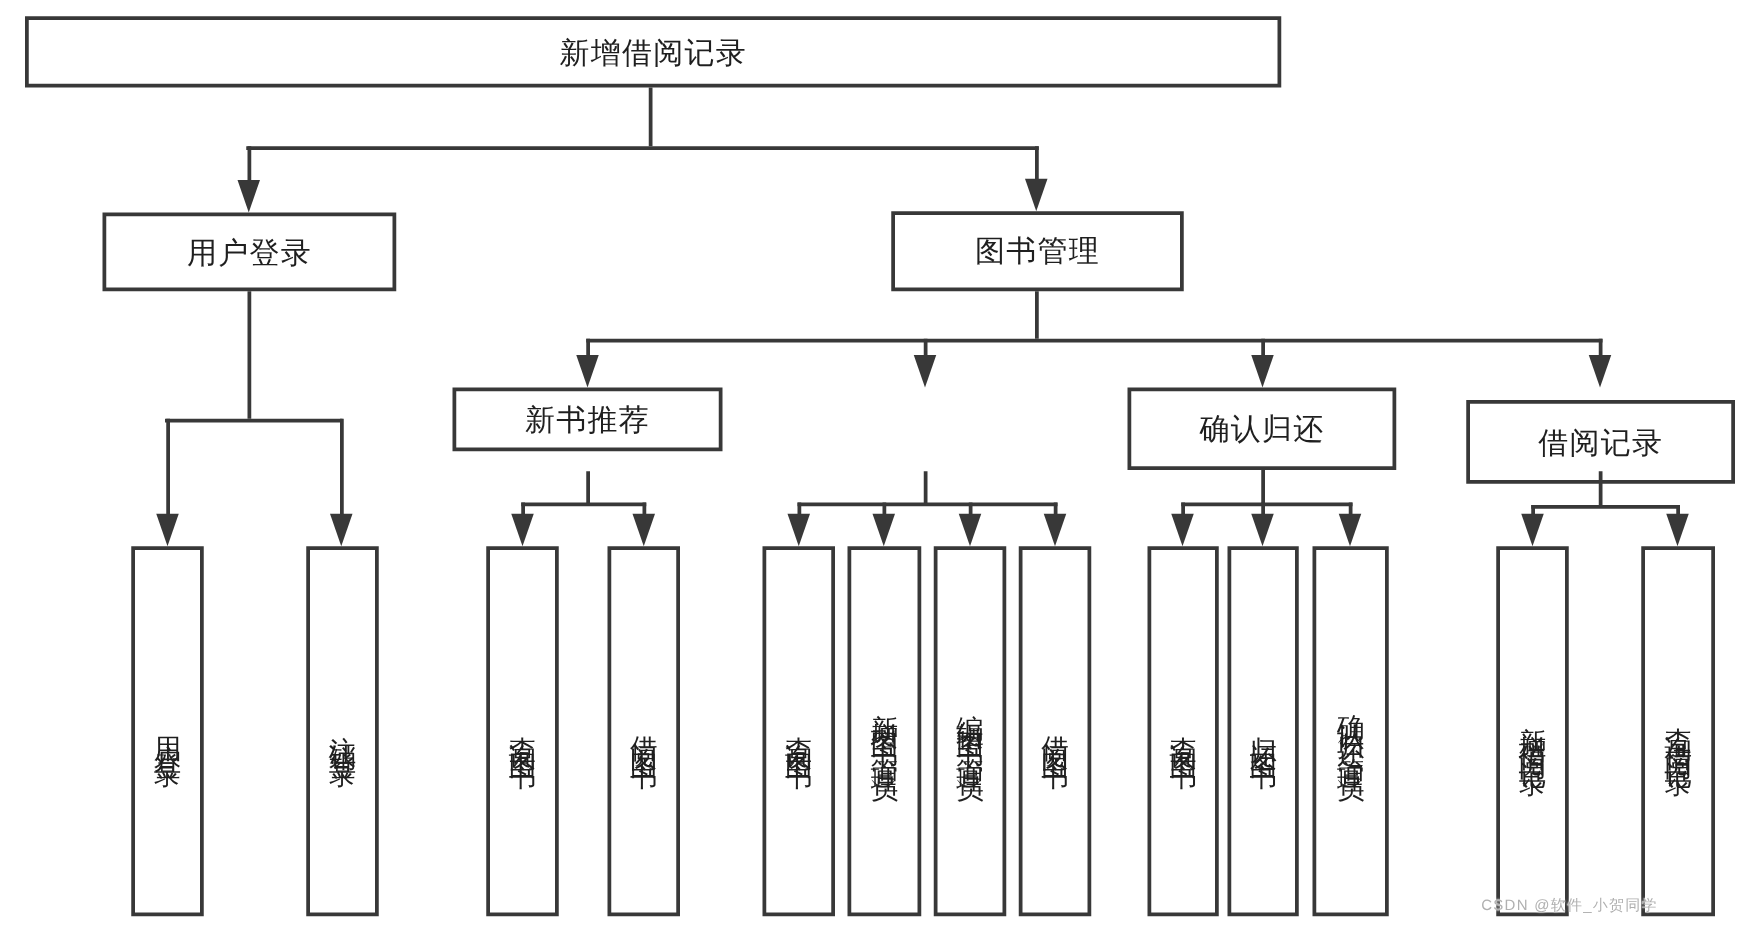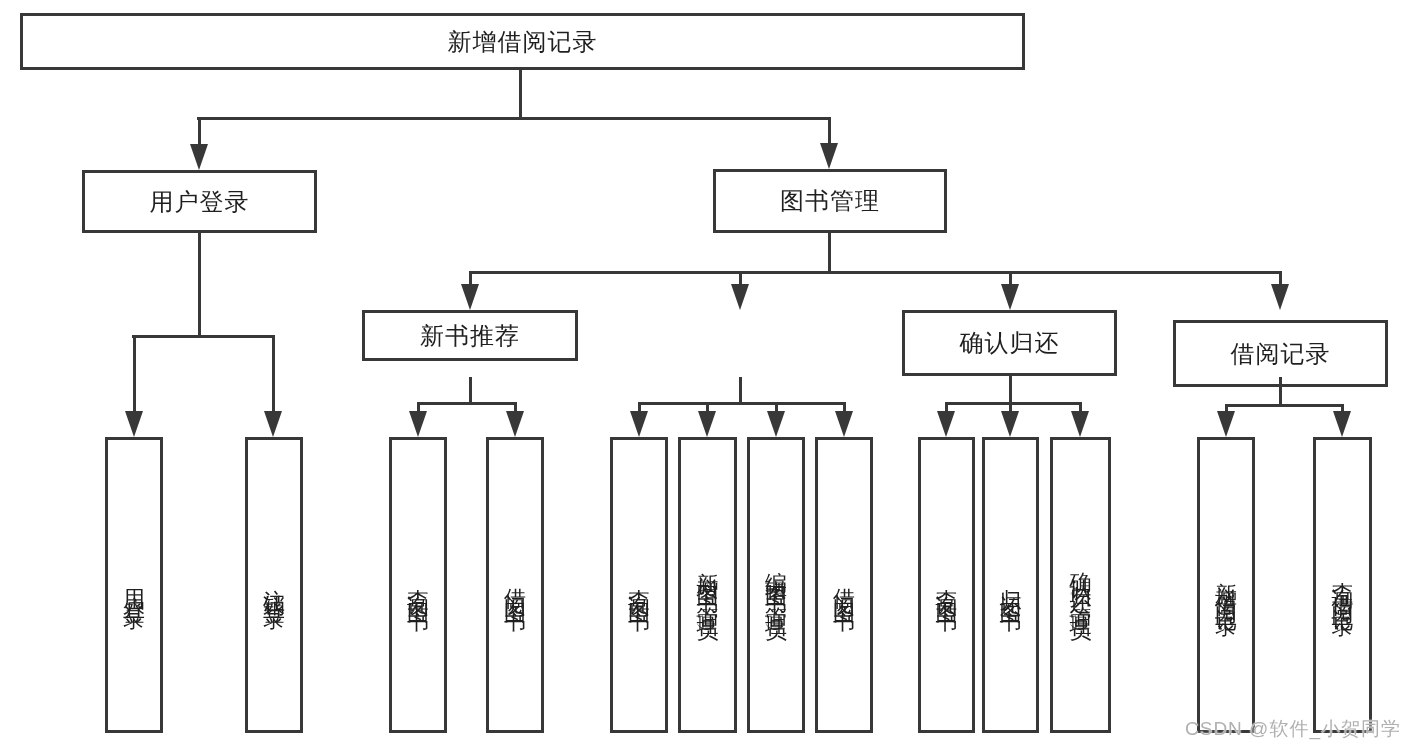--- a/index.html
+++ b/index.html
@@ -29,21 +29,21 @@
     line-height:1;letter-spacing:7px;white-space:nowrap;
   }
   .vl{position:absolute;width:3px;background:var(--line);}
   .hl{position:absolute;height:3px;background:var(--line);}
   .arw{
     position:absolute;width:0;height:0;
     border-left:9px solid transparent;border-right:9px solid transparent;
     border-top:26px solid var(--line);
   }
   #watermark{
-    position:absolute;left:1185px;top:716px;font-size:19px;
+    position:absolute;left:1185px;top:716px;font-size:12px;
     color:var(--wm);letter-spacing:1px;z-index:5;
     text-shadow:0 0 2px #ffffff,0 0 1px #ffffff;
   }
 </style>
 </head>
 <body>
 
 <div id="stage">
 
   <div class="hbox" style="left:20px;top:13px;width:1005px;height:57px;">

